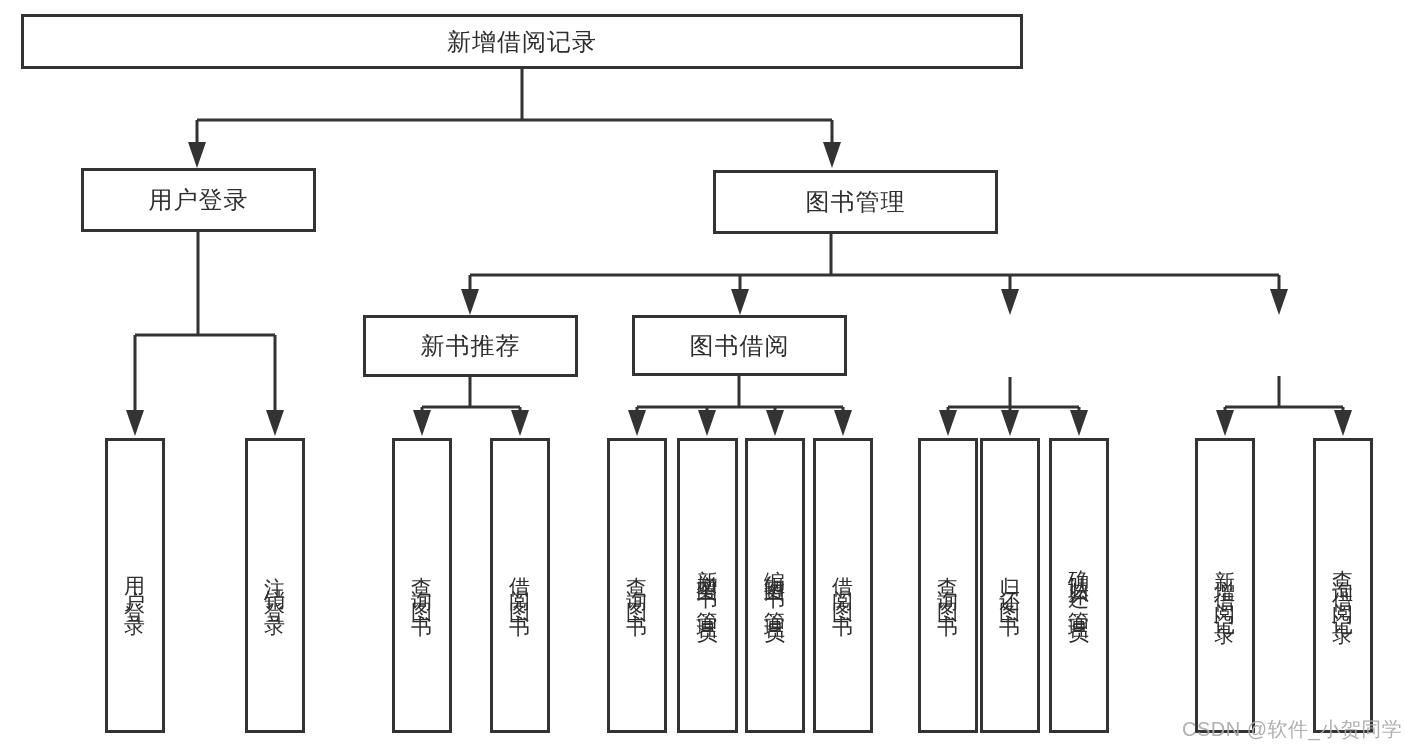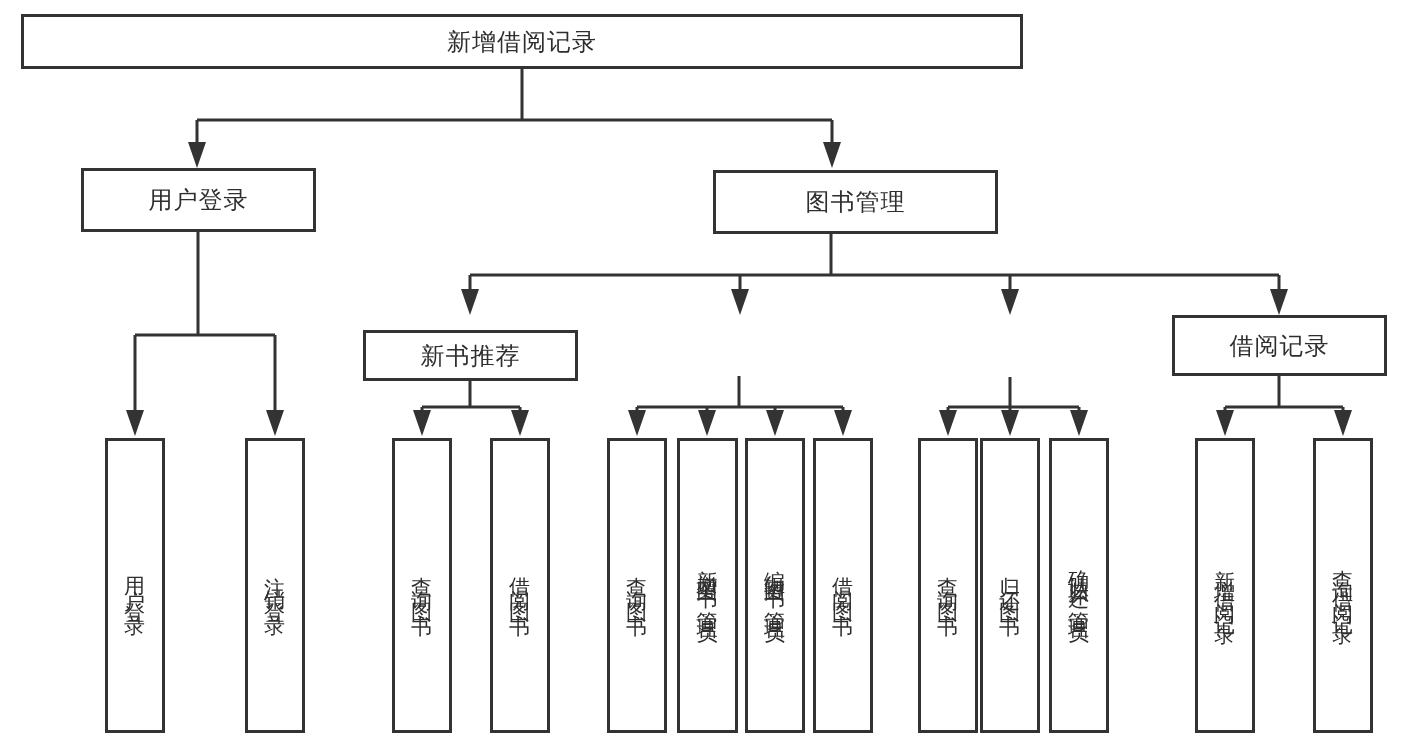--- a/index.html
+++ b/index.html
@@ -94,34 +94,35 @@
       <polygon class="ah" points="1216,410 1234,410 1225,436"></polygon>
       <polygon class="ah" points="1334,410 1352,410 1343,436"></polygon>
     </g>
   </svg>
 
   <div class="node h" style="left:21px;top:14px;width:1002px;height:55px">新增借阅记录</div>
 
   <div class="node h" style="left:81px;top:168px;width:235px;height:64px">用户登录</div>
   <div class="node h" style="left:713px;top:170px;width:285px;height:64px">图书管理</div>
 
-  <div class="node h" style="left:363px;top:330px;width:215px;height:51px">新书推荐</div>
-  <div class="node h" style="left:1172px;top:315px;width:215px;height:61px">借阅记录</div>
+  <div class="node h" style="left:363px;top:315px;width:215px;height:62px">新书推荐</div>
+  <div class="node h" style="left:632px;top:315px;width:215px;height:61px">图书借阅</div>
 
   <div class="node v" style="left: 105px; top: 438px; width: 60px; height: 295px; letter-spacing: 13px;">用户登录</div>
   <div class="node v" style="left: 245px; top: 438px; width: 60px; height: 295px; letter-spacing: 13px;">注销登录</div>
 
   <div class="node v" style="left: 392px; top: 438px; width: 60px; height: 295px; letter-spacing: 13px;">查询图书</div>
   <div class="node v" style="left: 490px; top: 438px; width: 60px; height: 295px; letter-spacing: 13px;">借阅图书</div>
 
   <div class="node v" style="left: 607px; top: 438px; width: 60px; height: 295px; letter-spacing: 13px;">查询图书</div>
   <div class="node v" style="left: 677px; top: 438px; width: 61px; height: 295px; letter-spacing: 6px;">新增图书 （管理员）</div>
   <div class="node v" style="left: 745px; top: 438px; width: 60px; height: 295px; letter-spacing: 6px;">编辑图书 （管理员）</div>
   <div class="node v" style="left: 813px; top: 438px; width: 60px; height: 295px; letter-spacing: 13px;">借阅图书</div>
 
   <div class="node v" style="left: 918px; top: 438px; width: 60px; height: 295px; letter-spacing: 13px;">查询图书</div>
   <div class="node v" style="left: 980px; top: 438px; width: 60px; height: 295px; letter-spacing: 13px;">归还图书</div>
   <div class="node v" style="left: 1049px; top: 438px; width: 60px; height: 295px; letter-spacing: 6px;">确认归还 （管理员）</div>
 
   <div class="node v" style="left: 1195px; top: 438px; width: 60px; height: 295px; letter-spacing: 11px;">新增借阅记录</div>
   <div class="node v" style="left: 1313px; top: 438px; width: 60px; height: 295px; letter-spacing: 11px;">查询借阅记录</div>
 
+  <div id="watermark">CSDN @软件_小贺同学</div>
 </div>
 
 </body></html>

